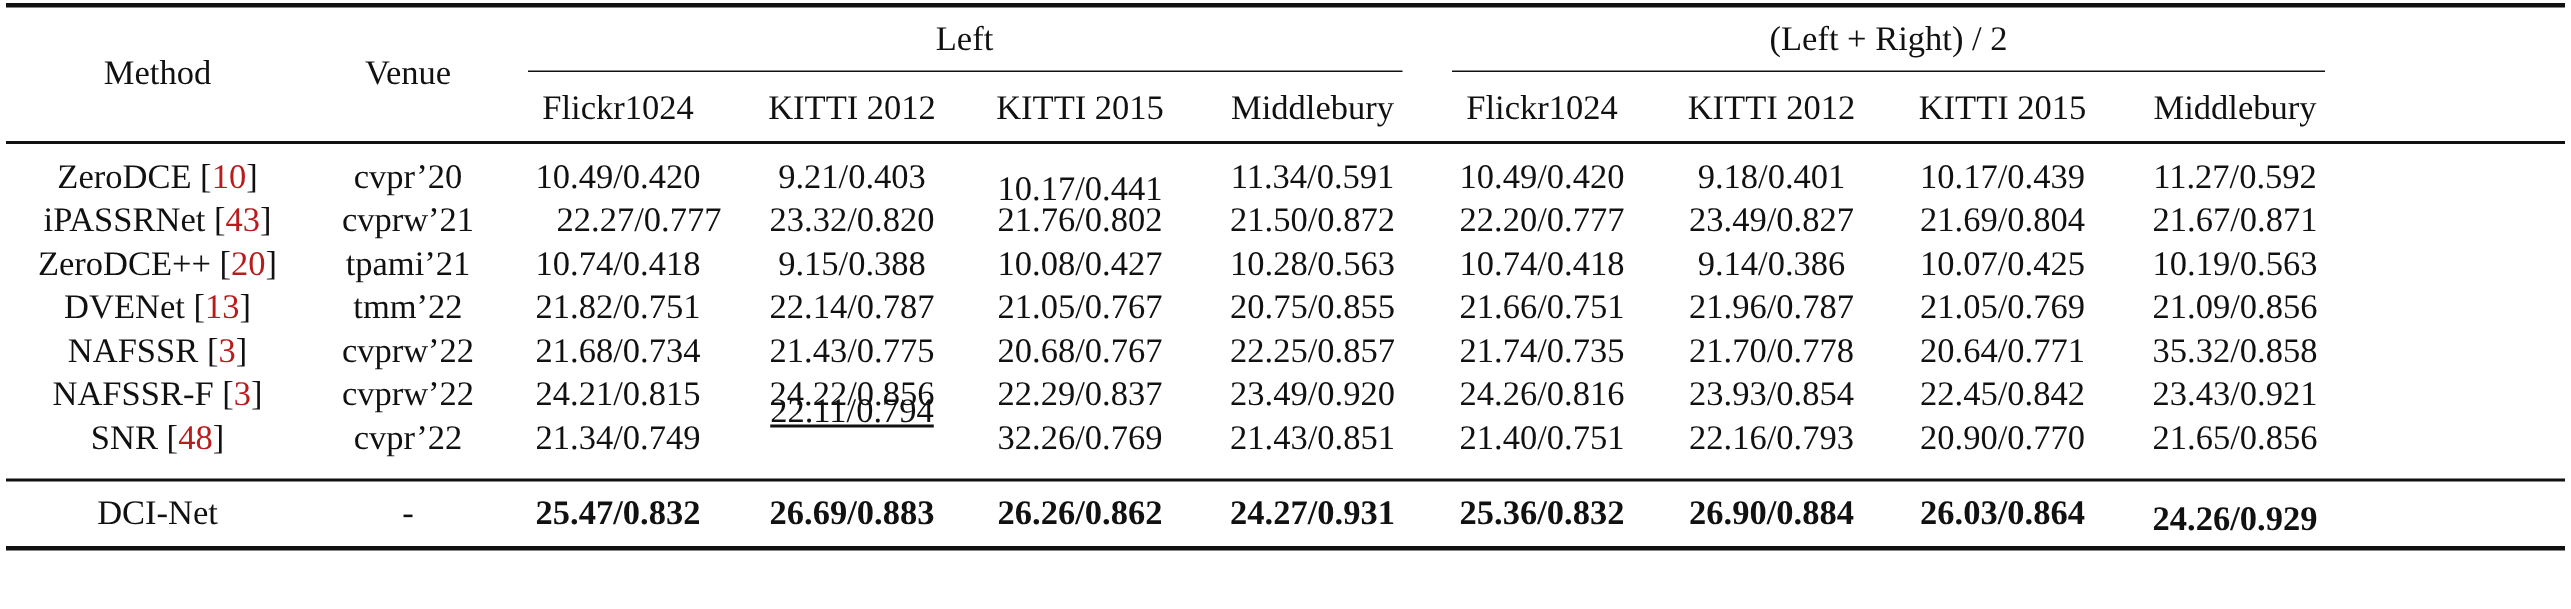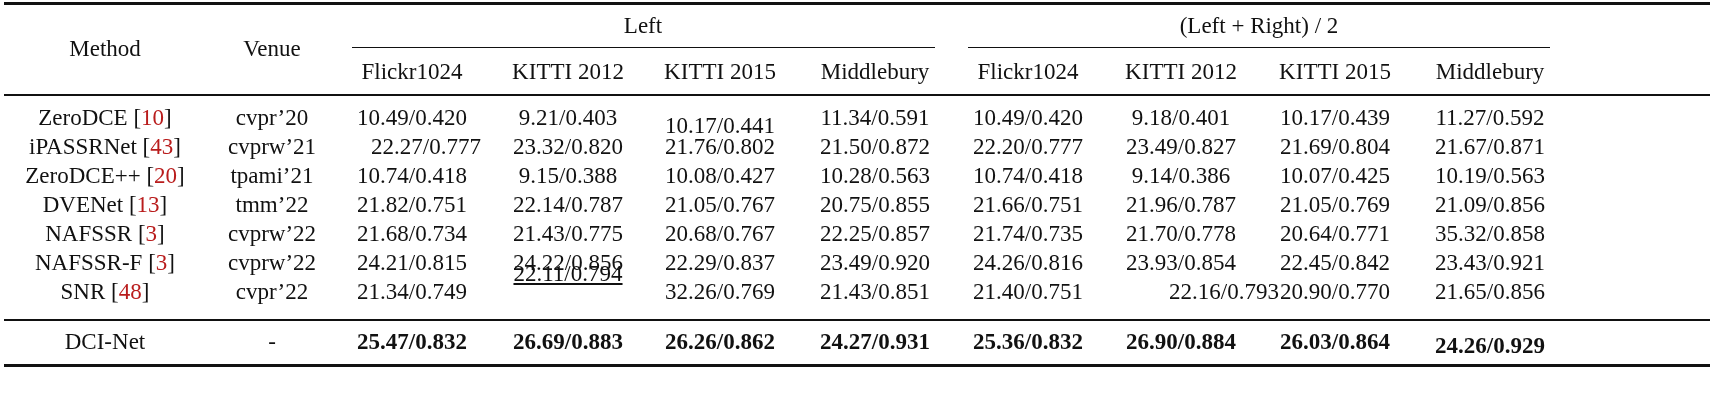--- a/index.html
+++ b/index.html
@@ -98,21 +98,21 @@
       <div class="cell" style="left: 1181px; top: 249px;">23.93/0.854</div>
       <div class="cell" style="left: 1335px; top: 249px;">22.45/0.842</div>
       <div class="cell" style="left: 1490px; top: 249px;">23.43/0.921</div>
       <div class="cell" style="left: 105px; top: 278px;"><span>SNR</span> [<span class="cite">48</span>]</div>
       <div class="cell" style="left: 272px; top: 278px;">cvpr’22</div>
       <div class="cell" style="left: 412px; top: 278px;">21.34/0.749</div>
       <div class="cell" style="left: 568px; top: 260px; text-decoration: underline;">22.11/0.794</div>
       <div class="cell" style="left: 720px; top: 278px;">32.26/0.769</div>
       <div class="cell" style="left: 875px; top: 278px;">21.43/0.851</div>
       <div class="cell" style="left: 1028px; top: 278px;">21.40/0.751</div>
-      <div class="cell" style="left: 1181px; top: 278px; margin-left: 43px;">22.16/0.793</div>
+      <div class="cell" style="left: 1181px; top: 278px;">22.16/0.793</div>
       <div class="cell" style="left: 1335px; top: 278px;">20.90/0.770</div>
       <div class="cell" style="left: 1490px; top: 278px;">21.65/0.856</div>
       <div class="cell" style="left: 105px; top: 328px;">DCI-Net</div>
       <div class="cell" style="left: 272px; top: 328px;">-</div>
       <div class="cell bold" style="left: 412px; top: 328px;">25.47/0.832</div>
       <div class="cell bold" style="left: 568px; top: 328px;">26.69/0.883</div>
       <div class="cell bold" style="left: 720px; top: 328px;">26.26/0.862</div>
       <div class="cell bold" style="left: 875px; top: 328px;">24.27/0.931</div>
       <div class="cell bold" style="left: 1028px; top: 328px;">25.36/0.832</div>
       <div class="cell bold" style="left: 1181px; top: 328px;">26.90/0.884</div>

